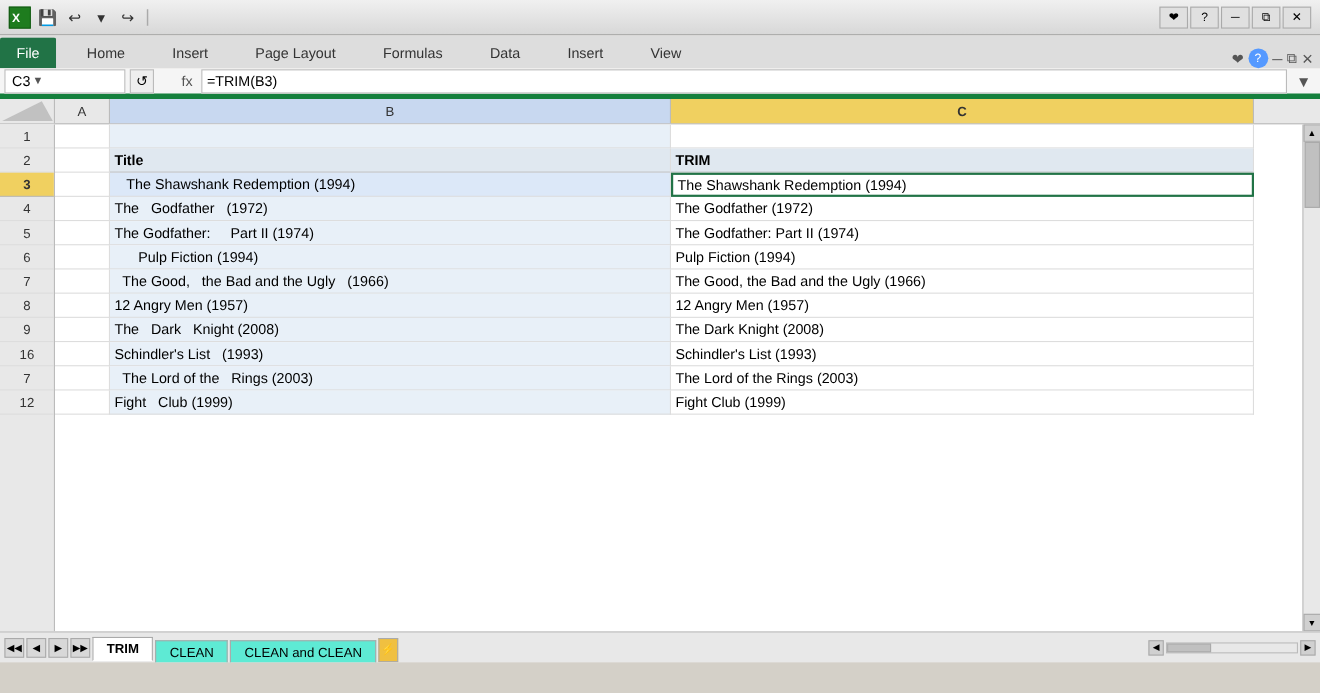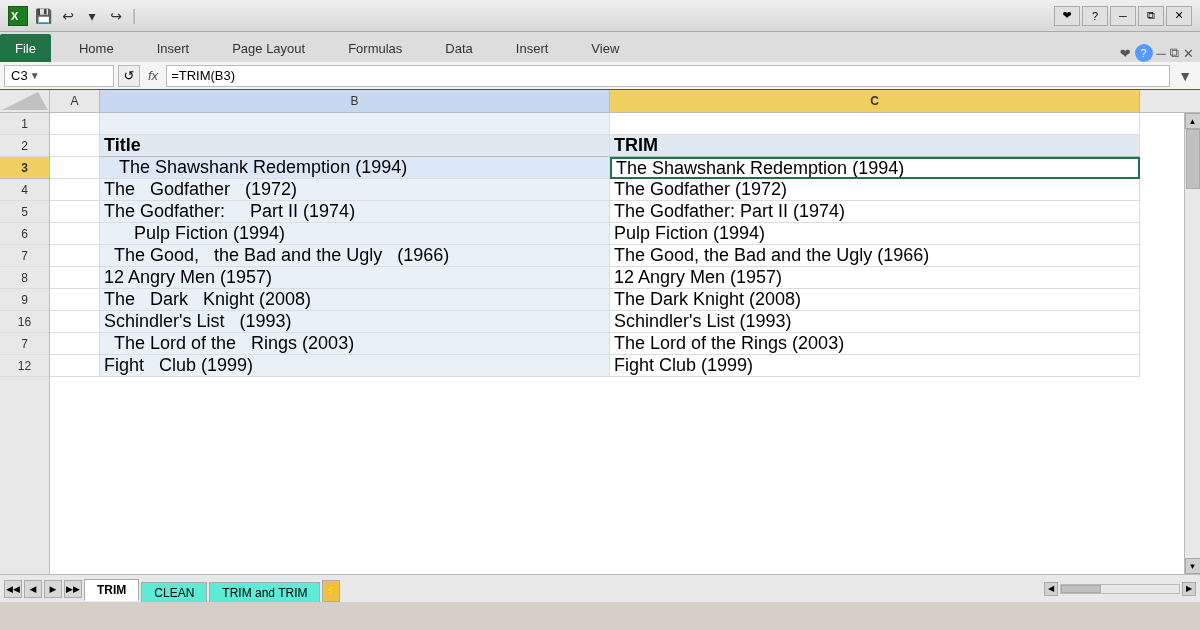--- a/index.html
+++ b/index.html
@@ -101,21 +101,21 @@
       gap: 4px;
       padding-right: 6px;
     }
 
     
     .formula-bar {
       display: flex;
       align-items: center;
       height: 28px;
       background: #f5f5f5;
-      border-bottom: 1px solid #15803d;
+      border-bottom: 5px solid #15803d;
       padding: 0 4px;
       gap: 4px;
     }
     .name-box {
       width: 110px;
       height: 22px;
       border: 1px solid #bbb;
       background: white;
       display: flex;
       align-items: center;
@@ -134,23 +134,23 @@
       border: 1px solid #bbb;
       background: #eee;
       display: flex;
       align-items: center;
       justify-content: center;
       cursor: pointer;
       font-size: 13px;
     }
     .fx-label {
       color: #555;
-      font-style: italic;
       font-size: 13px;
       padding: 0 4px;
+      margin-left: 17px;
     }
     .formula-input {
       flex: 1;
       height: 22px;
       border: none;
       background: white;
       font-size: 13px;
       padding: 0 4px;
       outline: none;
       border: 1px solid #bbb;
@@ -238,21 +238,21 @@
       display: flex;
       height: 22px;
     }
     .cell {
       height: 22px;
       border-right: 1px solid #ddd;
       border-bottom: 1px solid #ddd;
       padding: 0 4px;
       display: flex;
       align-items: center;
-      font-size: 18px;
+      font-size: 13px;
       white-space: nowrap;
       overflow: hidden;
       flex-shrink: 0;
     }
     .cell.header-cell {
       background: #e0e8f0;
       font-weight: bold;
       border-bottom: 1px solid #bbb;
     }
     .cell.active-cell {
@@ -560,21 +560,21 @@
   </div>
 
   <div class="status-bar">
     <div class="sheet-tabs-area">
       <div class="tab-nav-btn">◀◀</div>
       <div class="tab-nav-btn">◀</div>
       <div class="tab-nav-btn">▶</div>
       <div class="tab-nav-btn">▶▶</div>
       <div class="sheet-tab active">TRIM</div>
       <div class="sheet-tab">CLEAN</div>
-      <div class="sheet-tab">TRIM and TRIM</div>
+      <div class="sheet-tab">CLEAN and CLEAN</div>
       <div class="sheet-tab-icon">⚡</div>
     </div>
     <div class="status-right">
       <div class="scroll-h-area">
         <div class="scroll-h-btn">◀</div>
         <div class="scroll-h-track">
           <div style="width:40px;height:8px;background:#c0c0c0;border:1px solid #aaa"></div>
         </div>
         <div class="scroll-h-btn">▶</div>
       </div>

